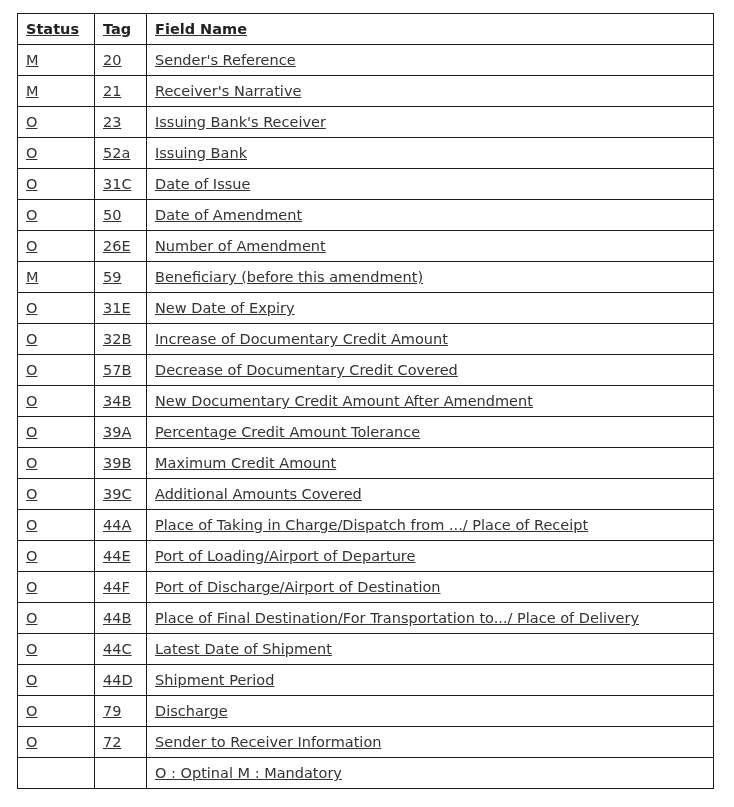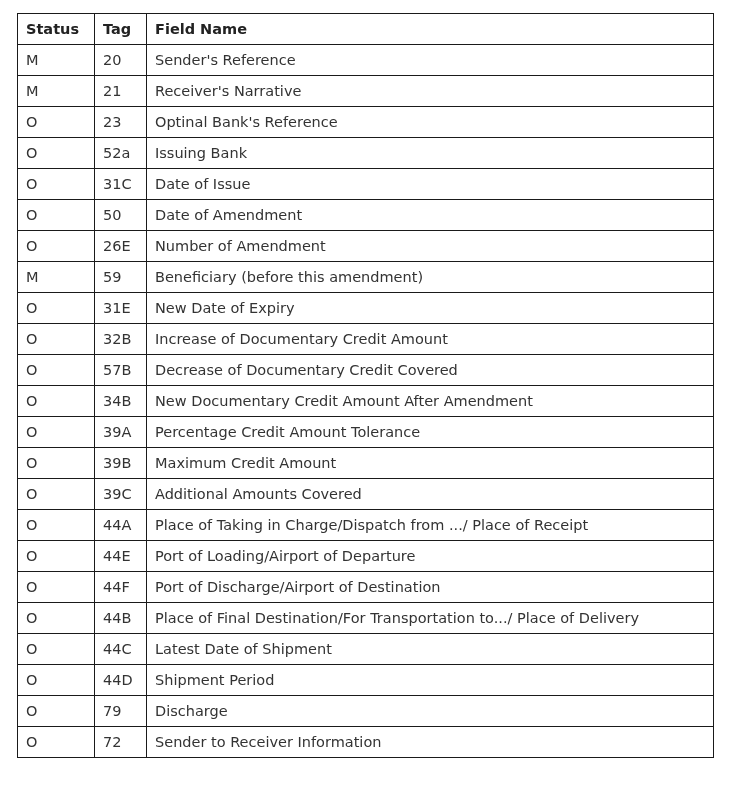--- a/index.html
+++ b/index.html
@@ -1,17 +1,17 @@
 <!DOCTYPE html>
 <html><head>
 <meta charset="utf-8">
 <style>
   html, body { margin:0; padding:0; background:#ffffff; }
   body { width:734px; height:807px; position:relative; font-family:"DejaVu Sans", sans-serif; }
-  table { position:absolute; left:17px; top:13px; width:697px; border-collapse:collapse; font-size:14.5px; color:#333; }
+  table { position:absolute; left:17px; top:13px; width:697px; border-collapse:collapse; font-size:14.5px; color:#333;text-decoration:underline; }
   td, th { border:1px solid #1a1a1a; height:30px; padding:0 8px; text-align:left; vertical-align:middle; white-space:nowrap; }
   th { font-weight:bold; color:#222; }
   .c1 { width:60px; } .c2 { width:35px; }
   tr.hdr th { height:30px; }
 </style>
 </head>
 <body>
 
 <table>
   <thead>
@@ -28,21 +28,21 @@
         <td>Sender's Reference</td>
       </tr>
       <tr>
         <td>M</td>
         <td>21</td>
         <td>Receiver's Narrative</td>
       </tr>
       <tr>
         <td>O</td>
         <td>23</td>
-        <td>Optinal Bank's Reference</td>
+        <td>Issuing Bank's Receiver</td>
       </tr>
       <tr>
         <td>O</td>
         <td>52a</td>
         <td>Issuing Bank</td>
       </tr>
       <tr>
         <td>O</td>
         <td>31C</td>
         <td>Date of Issue</td>
@@ -130,14 +130,19 @@
       <tr>
         <td>O</td>
         <td>79</td>
         <td>Discharge</td>
       </tr>
       <tr>
         <td>O</td>
         <td>72</td>
         <td>Sender to Receiver Information</td>
       </tr>
+      <tr>
+        <td></td>
+        <td></td>
+        <td>O : Optinal M : Mandatory</td>
+      </tr>
     </tbody>
 </table>
 
 </body></html>

